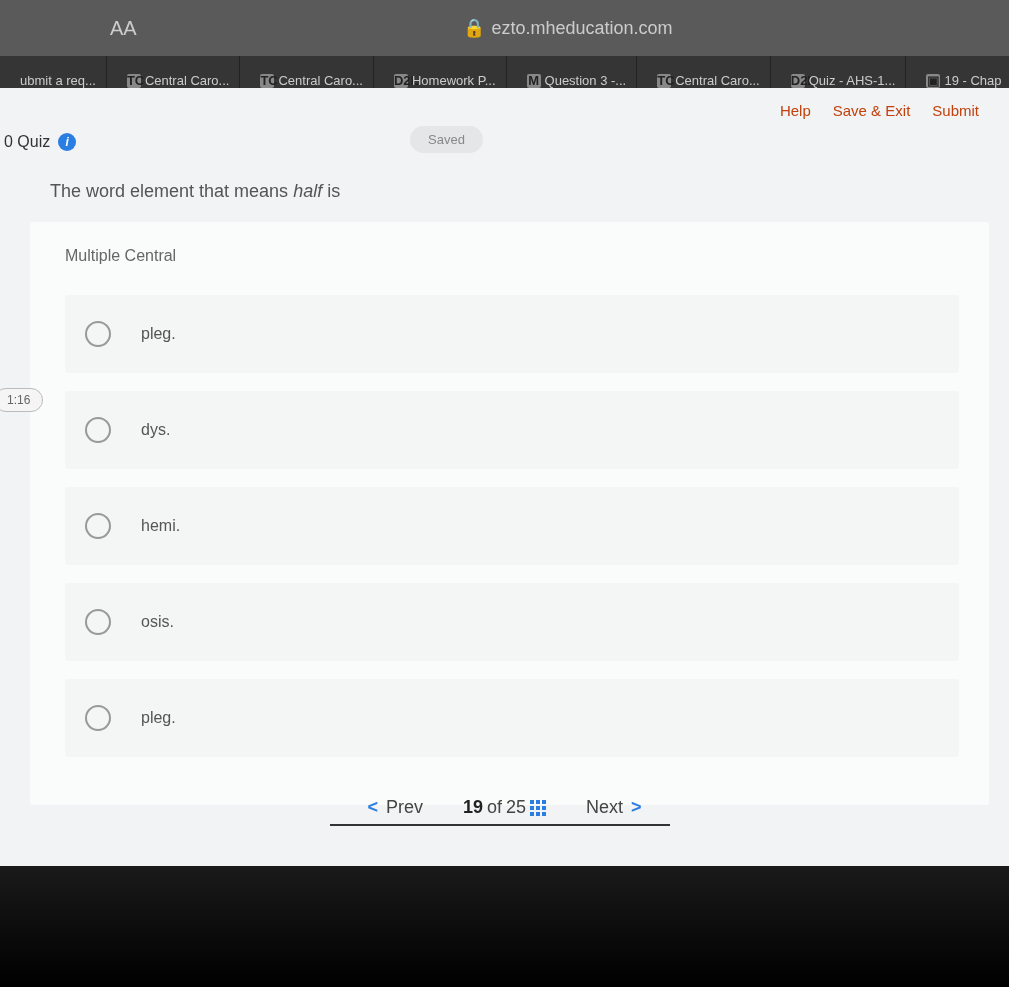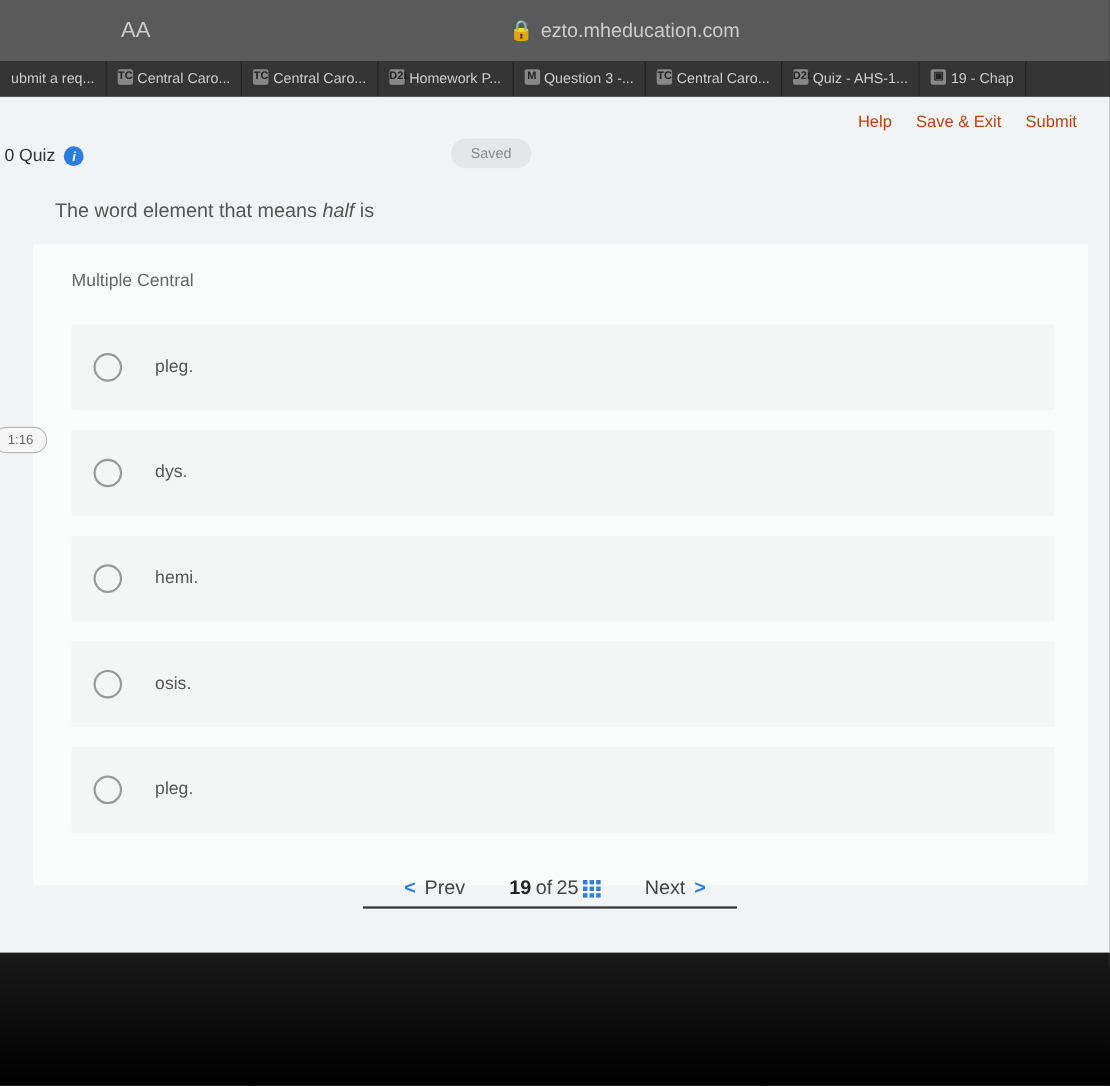--- a/index.html
+++ b/index.html
@@ -4,22 +4,22 @@
 <style>
 * { margin: 0; padding: 0; box-sizing: border-box; font-family: -apple-system, BlinkMacSystemFont, "Segoe UI", Arial, sans-serif; }
 body { width: 1009px; height: 987px; background: #000; overflow: hidden; }
 
 .browser-chrome { background: #5a5a5a; color: #ddd; display: flex; align-items: center; height: 56px; padding: 0 10px; }
 .aa { font-size: 20px; font-weight: 400; color: #ccc; margin-left: 100px; }
 .url-bar { flex: 1; text-align: center; color: #ccc; font-size: 18px; }
 .lock { margin-right: 6px; }
 
 .tabs-row { background: #353535; color: #ccc; display: flex; height: 32px; font-size: 13px; align-items: stretch; overflow: hidden; }
-.tab { padding: 7px 10px 0 10px; white-space: nowrap; display: flex; align-items: flex-start; gap: 4px; border-right: 1px solid #222; cursor: pointer; }
-.tab-icon { width: 14px; height: 14px; background: #888; border-radius: 2px; display: inline-block; font-size: 10px; line-height: 14px; text-align: center; color: #222; font-weight: bold; }
+.tab { padding: 7px 10px 0 20px; white-space: nowrap; display: flex; align-items: flex-end; gap: 4px; border-right: 1px solid #222; cursor: pointer; }
+.tab-icon { width: 14px; height: 14px; background: #888; border-radius: 2px; display: inline-block; font-size: 13px; line-height: 14px; text-align: center; color: #222; font-weight: bold; }
 
 .page { background: #f2f3f4; min-height: 790px; position: relative; padding-bottom: 60px; }
 .top-nav { display: flex; justify-content: flex-end; padding: 14px 30px 6px 0; gap: 22px; color: #c2410c; font-size: 15px; text-align: right; }
 .top-nav span { cursor: pointer; }
 .saved-pill { position: absolute; left: 410px; top: 38px; background: #e5e6e7; color: #888; padding: 6px 18px; border-radius: 16px; font-size: 13px; }
 
 .quiz-header { display: flex; align-items: center; gap: 8px; padding: 8px 0 10px 4px; color: #333; font-size: 16px; }
 .info-icon { width: 18px; height: 18px; border-radius: 50%; background: #2a7de1; color: #fff; font-size: 12px; font-weight: bold; display: flex; align-items: center; justify-content: center; font-style: italic; }
 
 .question-card { margin: 20px 20px 0 30px; }

